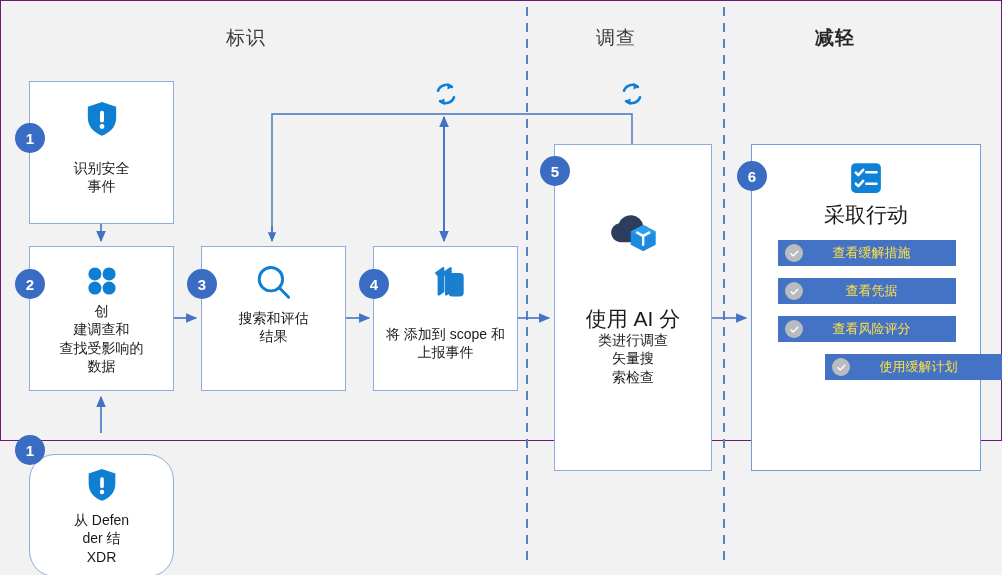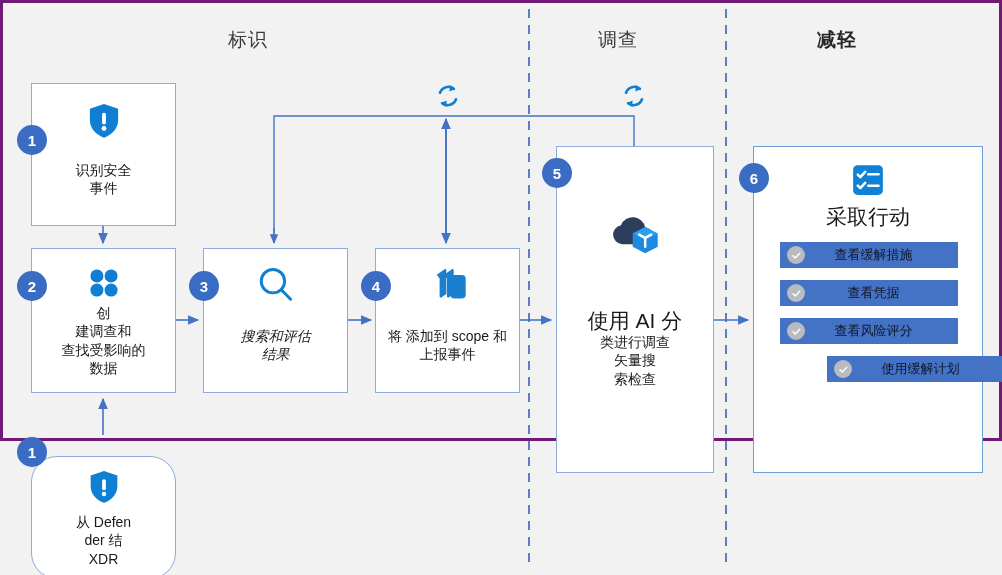--- a/index.html
+++ b/index.html
@@ -6,21 +6,21 @@
   html, body {
     width: 1002px; height: 575px;
     background: #f2f2f2;
     font-family: "Liberation Sans", "DejaVu Sans", sans-serif;
     overflow: hidden;
   }
   #canvas {
     position: relative;
     width: 1002px; height: 441px;
     background: #f2f2f2;
-    border: 3px solid #701a75;
+    border: 1px solid #701a75;
   }
 
   
   #wires { position: absolute; left: 0; top: 0; width: 1000px; height: 573px; }
 
   
   .phase-title {
     position: absolute;
     font-size: 19px;
     color: #3a3a3a;
@@ -80,21 +80,21 @@
     width: 18px; height: 18px; border-radius: 50%;
     background: #b8bcc0;
     margin-left: 7px;
     flex: 0 0 auto;
     display: flex; align-items: center; justify-content: center;
   }
   .action-btn .chk svg { display: block; }
   .action-btn .btn-text {
     flex: 1 1 auto;
     text-align: center;
-    color: #0f172a;
+    color: #fde047;
     font-size: 13px;
     padding-right: 16px;
     white-space: nowrap;
   }
 
   .icon-wrap { display: block; line-height: 0; }
 </style>
 </head>
 <body>
 
@@ -189,21 +189,21 @@
   </div>
   <div class="badge" style="left:14px; top:268px;">2</div>
 
   <div class="card" style="left:200px; top:245px; width:145px; height:145px;">
     <div class="card-icon" style="top:16px;">
       <svg width="40" height="40" viewBox="0 0 26 26">
         <circle cx="11" cy="10.5" r="7.6" fill="none" stroke="#0f7fd4" stroke-width="1.9"></circle>
         <line x1="16.6" y1="16.2" x2="22.5" y2="22.3" stroke="#0f7fd4" stroke-width="1.9" stroke-linecap="round"></line>
       </svg>
     </div>
-    <div class="card-label" style="top:78px;font-style:italic;">搜索和评估
+    <div class="card-label" style="top:62px;">搜索和评估
 结果</div>
   </div>
   <div class="badge" style="left:186px; top:268px;">3</div>
 
   <div class="card" style="left:372px; top:245px; width:145px; height:145px;">
     <div class="card-icon" style="top:18px;">
       <svg width="40" height="36" viewBox="0 0 26 24">
         <path d="M5.5 5.2 L10.5 1.6 C11.2 1.1 11.9 1.5 11.9 2.4 V18 L8.8 20.2 C8.1 20.7 7.4 20.3 7.4 19.4 V7.6 z" fill="#1b7fd0"></path>
         <path d="M10.4 5.2 L15.4 1.6 C16.1 1.1 16.8 1.5 16.8 2.4 V18 L13.7 20.2 C13 20.7 12.3 20.3 12.3 19.4 V7.6 z" fill="#1b7fd0"></path>
         <rect x="14.6" y="5.4" width="10.2" height="15.6" rx="2.6" fill="#1b7fd0"></rect>

